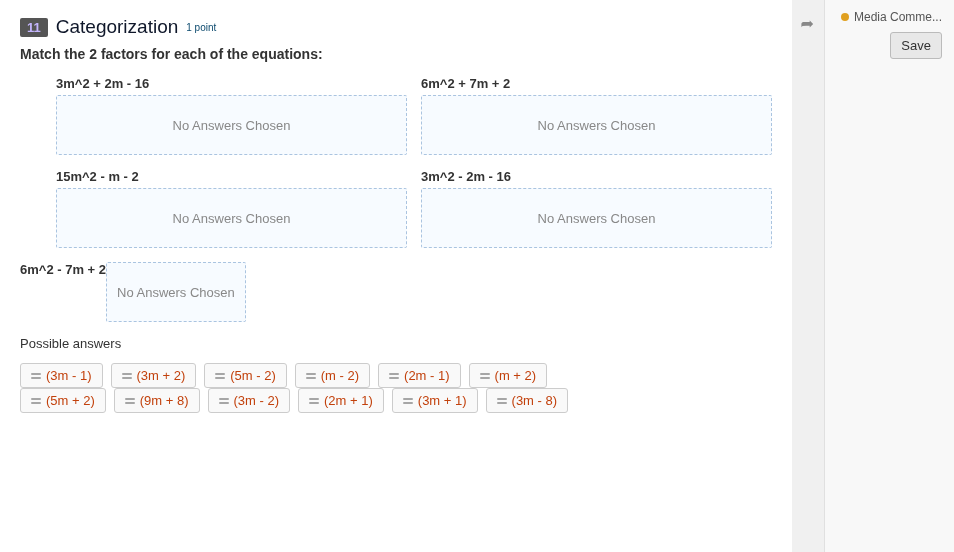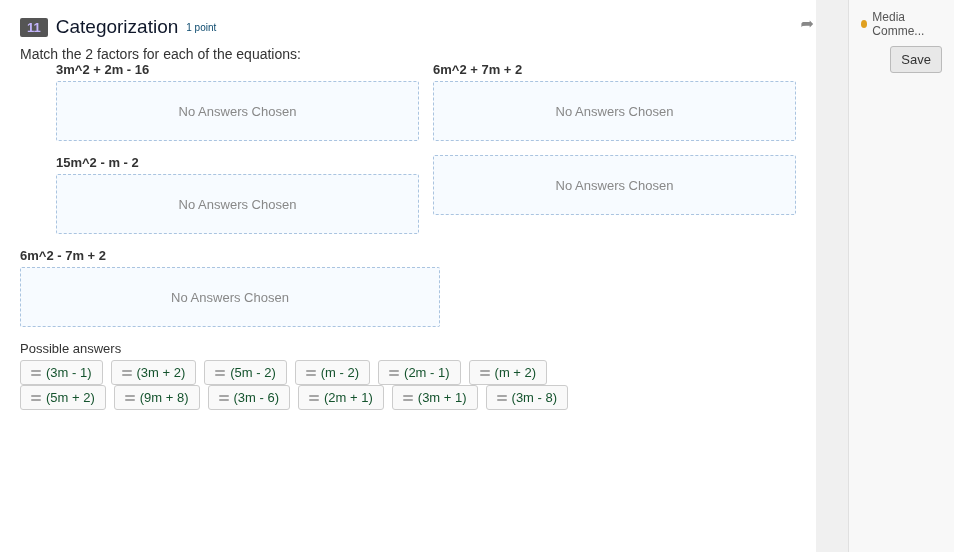--- a/index.html
+++ b/index.html
@@ -34,20 +34,22 @@
       font-size: 19px;
       color: #0f172a;
     }
     .question-points {
       font-size: 10px;
       color: #0c4a6e;
     }
     .question-text {
       font-size: 14px;
       color: #333;
+      margin-bottom: 14px;
+      font-weight: bold;
     }
     .category-item {
       display: flex;
       flex-direction: column;
     }
     .category-label {
       font-size: 13px;
       font-weight: bold;
       color: #333;
       margin-bottom: 4px;
@@ -61,62 +63,62 @@
       justify-content: center;
       border-radius: 2px;
       padding: 10px;
     }
     .drop-zone-text {
       color: #888;
       font-size: 13px;
     }
     .single-category {
       display: flex;
-      flex-direction: column;
+      flex-direction: row;
       margin-bottom: 14px;
       max-width: 420px;
     }
     .possible-answers-label {
       font-size: 13px;
       color: #333;
       font-weight: normal;
-      margin-bottom: 4px;
+      margin-bottom: 12px;
     }
     .answer-chips {
       display: flex;
       flex-wrap: wrap;
       gap: 8px;
     }
     .chip {
       display: flex;
       align-items: center;
       gap: 5px;
       border: 1.5px solid #ccc;
       background: #f9f9f9;
       border-radius: 3px;
       padding: 4px 10px;
       font-size: 13px;
-      color: #14532d;
+      color: #c2410c;
       cursor: grab;
     }
     .chip-icon {
       display: inline-flex;
       flex-direction: column;
       gap: 2px;
       opacity: 0.5;
     }
     .chip-icon span {
       display: block;
       width: 10px;
       height: 2px;
       background: #555;
       border-radius: 1px;
     }
     .sidebar {
-      width: 106px;
+      width: 130px;
       background: #f8f8f8;
       border-left: 1px solid #e0e0e0;
       display: flex;
       flex-direction: column;
       align-items: flex-end;
       padding: 10px 12px;
       gap: 8px;
       position: relative;
       margin-left: 32px;
     }
@@ -187,20 +189,21 @@
   </div>
 
   <div class="section-row">
     <div class="category-item">
       <div class="category-label">15m^2 - m - 2</div>
       <div class="drop-zone">
         <span class="drop-zone-text">No Answers Chosen</span>
       </div>
     </div>
     <div class="category-item">
+      <div class="category-label">3m^2 - 2m - 16</div>
       <div class="drop-zone">
         <span class="drop-zone-text">No Answers Chosen</span>
       </div>
     </div>
   </div>
 
   <div class="single-category">
     <div class="category-label">6m^2 - 7m + 2</div>
     <div class="drop-zone">
       <span class="drop-zone-text">No Answers Chosen</span>
@@ -265,21 +268,21 @@
           <span></span>
           <span></span>
         </span>
         <span>(9m + 8)</span>
       </div>
       <div class="chip">
         <span class="chip-icon">
           <span></span>
           <span></span>
         </span>
-        <span>(3m - 6)</span>
+        <span>(3m - 2)</span>
       </div>
       <div class="chip">
         <span class="chip-icon">
           <span></span>
           <span></span>
         </span>
         <span>(2m + 1)</span>
       </div>
       <div class="chip">
         <span class="chip-icon">

